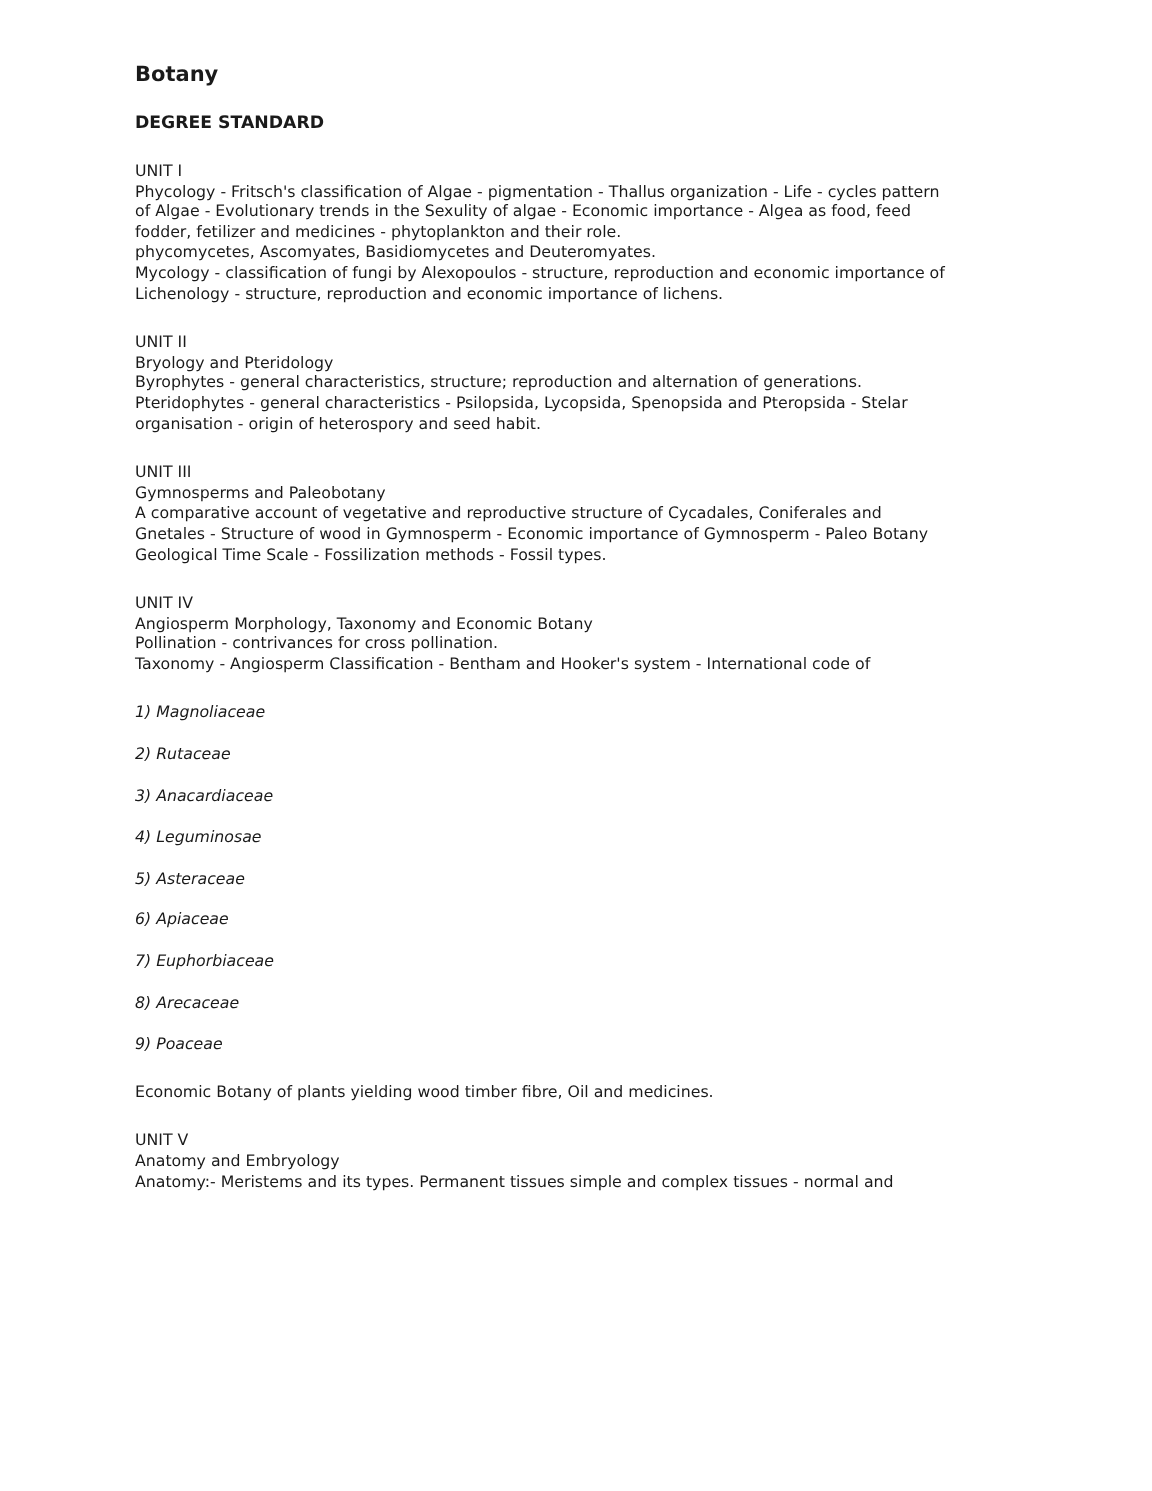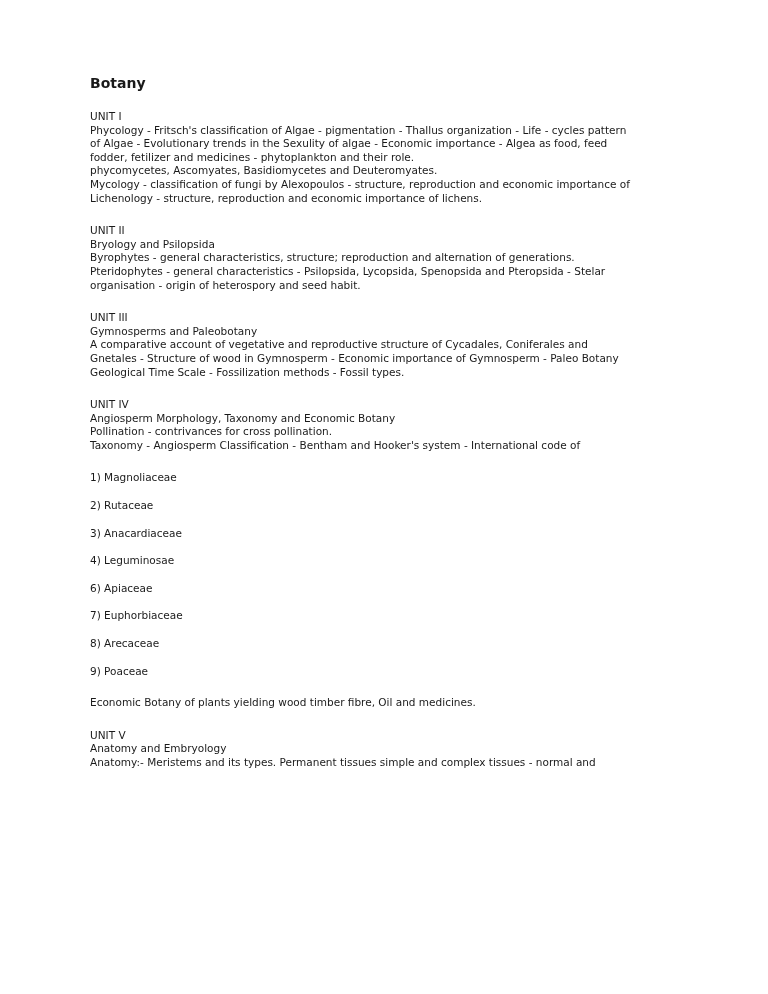--- a/index.html
+++ b/index.html
@@ -11,21 +11,21 @@
     width: 768px;
     height: 994px;
     overflow: hidden;
     font-family: "DejaVu Sans", "Liberation Sans", sans-serif;
     color: #1a1a1a;
   }
   .page {
     box-sizing: border-box;
     width: 768px;
     height: 994px;
-    padding: 75px 78px 0 90px;
+    padding: 42px 78px 0 90px;
     background: #ffffff;
   }
   .doc-title {
     font-size: 14px;
     line-height: 17px;
     font-weight: bold;
     margin: 0 0 15px 0;
   }
   .doc-subtitle {
     font-size: 11.5px;
@@ -38,44 +38,46 @@
     font-size: 10.5px;
     line-height: 13.6px;
   }
   .para .line {
     white-space: pre;
   }
   .family-list {
     margin: 0;
     font-size: 10.5px;
     line-height: 13.6px;
+    font-style: italic;
   }
   .family-list .item {
     margin: 0 0 14px 0;
     white-space: pre;
   }
 </style>
 </head>
 <body>
 
 <main class="page">
   <h1 class="doc-title">Botany</h1>
+  <h2 class="doc-subtitle">DEGREE STANDARD</h2>
 
   <section class="para">
       <div class="line">UNIT I</div>
       <div class="line">Phycology - Fritsch's classification of Algae - pigmentation - Thallus organization - Life - cycles pattern</div>
       <div class="line">of Algae - Evolutionary trends in the Sexulity of algae - Economic importance - Algea as food, feed</div>
       <div class="line">fodder, fetilizer and medicines - phytoplankton and their role.</div>
       <div class="line">phycomycetes, Ascomyates, Basidiomycetes and Deuteromyates.</div>
       <div class="line">Mycology - classification of fungi by Alexopoulos - structure, reproduction and economic importance of</div>
       <div class="line">Lichenology - structure, reproduction and economic importance of lichens.</div>
     </section>
   <section class="para">
       <div class="line">UNIT II</div>
-      <div class="line">Bryology and Psilopsida</div>
+      <div class="line">Bryology and Pteridology</div>
       <div class="line">Byrophytes - general characteristics, structure; reproduction and alternation of generations.</div>
       <div class="line">Pteridophytes - general characteristics - Psilopsida, Lycopsida, Spenopsida and Pteropsida - Stelar</div>
       <div class="line">organisation - origin of heterospory and seed habit.</div>
     </section>
   <section class="para">
       <div class="line">UNIT III</div>
       <div class="line">Gymnosperms and Paleobotany</div>
       <div class="line">A comparative account of vegetative and reproductive structure of Cycadales, Coniferales and</div>
       <div class="line">Gnetales - Structure of wood in Gymnosperm - Economic importance of Gymnosperm - Paleo Botany</div>
       <div class="line">Geological Time Scale - Fossilization methods - Fossil types.</div>
@@ -85,20 +87,21 @@
       <div class="line">Angiosperm Morphology, Taxonomy and Economic Botany</div>
       <div class="line">Pollination - contrivances for cross pollination.</div>
       <div class="line">Taxonomy - Angiosperm Classification - Bentham and Hooker's system - International code of</div>
     </section>
 
   <section class="family-list">
       <div class="item">1) Magnoliaceae</div>
       <div class="item">2) Rutaceae</div>
       <div class="item">3) Anacardiaceae</div>
       <div class="item">4) Leguminosae</div>
+      <div class="item">5) Asteraceae</div>
       <div class="item">6) Apiaceae</div>
       <div class="item">7) Euphorbiaceae</div>
       <div class="item">8) Arecaceae</div>
       <div class="item">9) Poaceae</div>
     </section>
 
   <section class="para">
       <div class="line">Economic Botany of plants yielding wood timber fibre, Oil and medicines.</div>
     </section>
   <section class="para">

